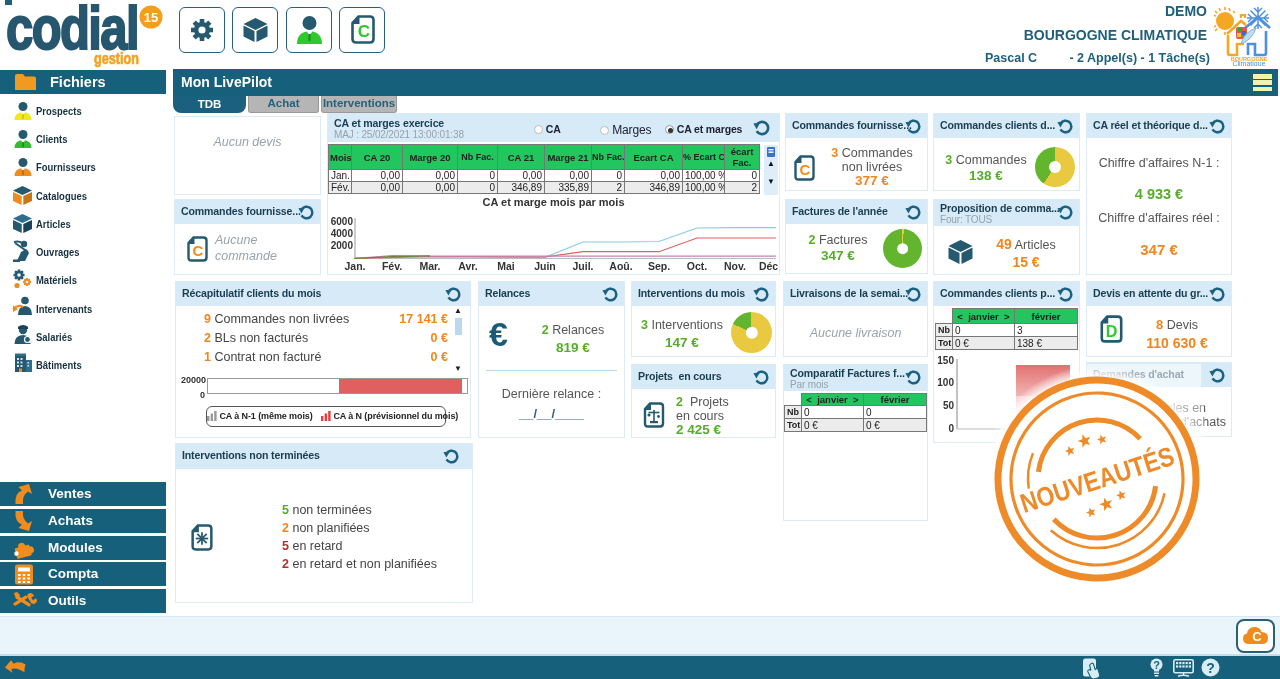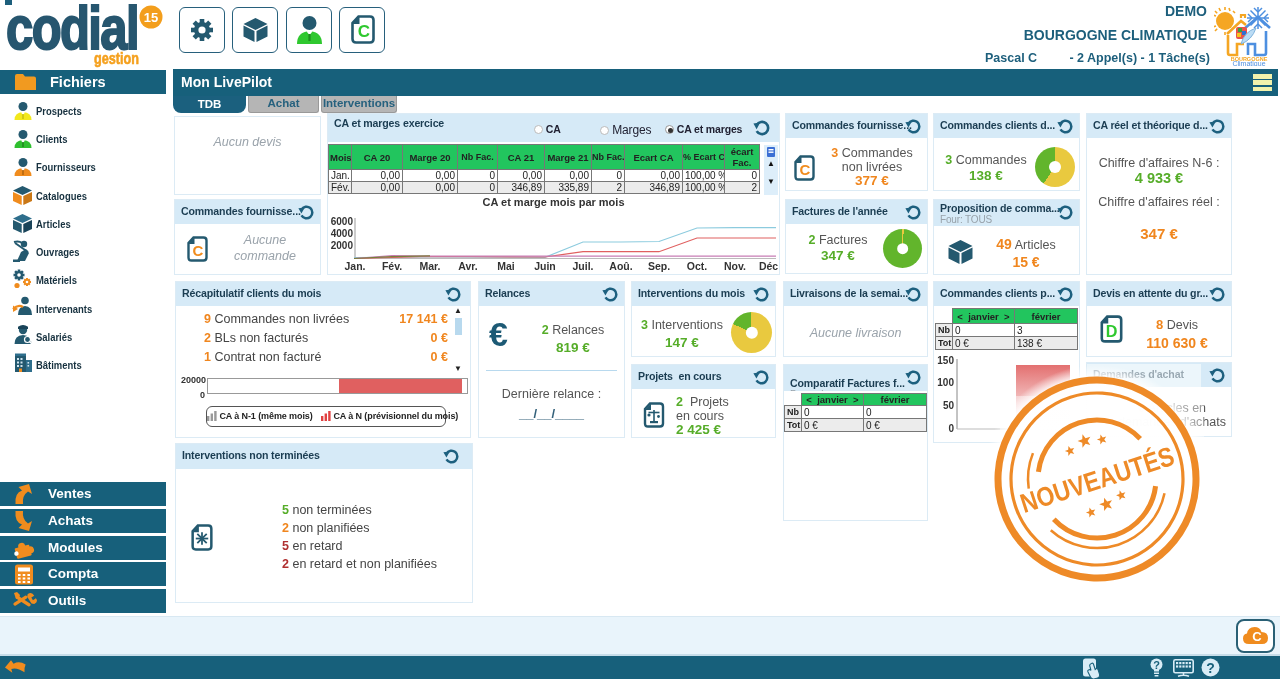--- a/index.html
+++ b/index.html
@@ -297,25 +297,26 @@
 <div class="card" style="left:174px;top:199px;width:147px;height:76px">
  <div class="ch" style="height:24px">Commandes fournisse...<svg class="ref" width="17" height="17" viewBox="0 0 17 17">
         <path d="M3.5 5.6 A5.8 5.8 0 1 1 3.5 11.4" fill="none" stroke="#1d607f" stroke-width="2.5"></path>
         <polygon points="0.4,4.2 6.8,3.4 3.4,9.6" fill="#1d607f"></polygon>
       </svg></div>
  <svg class="abs" style="left:12px;top:36px" width="21" height="26" viewBox="0 0 21 26">
   <path d="M6.5 1.5 H16.5 Q19.5 1.5 19.5 4.5 V21.5 Q19.5 24.5 16.5 24.5 H4.5 Q1.5 24.5 1.5 21.5 V7 Z" fill="#fff" stroke="#24596F" stroke-width="2.4"></path>
   <path d="M7.5 1.5 L1.5 8 H7.5 Z" fill="#24596F"></path>
   <text x="11" y="20" text-anchor="middle" style="font-weight:bold;font-size:15px" fill="#F08C1E">C</text>
  </svg>
- <div class="it" style="position:absolute;left:40px;top:32px;width:100px;text-align:center;font-size:12.5px;line-height:16px">Aucune<br>commande</div>
+ <div class="it" style="position:absolute;left:40px;top:32px;width:100px;text-align:left;font-size:12.5px;line-height:16px">Aucune<br>commande</div>
 </div>
 
 <div class="card" style="left:327px;top:113px;width:453px;height:162px">
  <div class="ch" style="height:28px;padding-top:3px">CA et marges exercice
+  <div style="font-weight:normal;font-size:10px;color:#98a2aa">MAJ : 25/02/2021 13:00:01:38</div>
   <svg class="ref" style="right:8px;top:5px" width="18" height="18" viewBox="0 0 17 17">
         <path d="M3.5 5.6 A5.8 5.8 0 1 1 3.5 11.4" fill="none" stroke="#1d607f" stroke-width="2.5"></path>
         <polygon points="0.4,4.2 6.8,3.4 3.4,9.6" fill="#1d607f"></polygon>
       </svg>
   <span class="abs" style="left:206px;top:9px;font-size:10.5px;font-weight:bold;color:#223"><span style="display:inline-block;width:9px;height:9px;border-radius:50%;background:#fff;border:1px solid #bbb;vertical-align:-1px"></span> CA</span>
   <span class="abs" style="left:272px;top:9px;font-size:12px;font-weight:normal;color:#223"><span style="display:inline-block;width:9px;height:9px;border-radius:50%;background:#fff;border:1px solid #bbb;vertical-align:-1px"></span> Marges</span>
   <span class="abs" style="left:337px;top:9px;font-size:10.5px;font-weight:bold;color:#223"><span style="display:inline-block;width:9px;height:9px;border-radius:50%;background:#fff;border:1px solid #999;vertical-align:-1px;position:relative"><span style="position:absolute;left:1.5px;top:1.5px;width:5px;height:5px;border-radius:50%;background:#333"></span></span> CA et marges</span>
  </div>
  <table class="tb" style="position:absolute;left:0px;top:30px;width:432px;table-layout:fixed">
   <tbody>
@@ -439,22 +440,22 @@
       <polygon points="25.5,8.5 14.5,14 14.5,25 25.5,19.5" fill="#24596F"></polygon>
     </svg>
  <div class="abs" style="left:44px;top:36px;width:96px;text-align:center;font-size:12.5px;color:#555;line-height:17px"><b class="org" style="font-size:14px">49</b> Articles<br><b class="org" style="font-size:14px">15 €</b></div>
 </div>
 
 <div class="card" style="left:1086px;top:113px;width:146px;height:162px">
  <div class="ch" style="height:24px">CA réel et théorique d...<svg class="ref" width="17" height="17" viewBox="0 0 17 17">
         <path d="M3.5 5.6 A5.8 5.8 0 1 1 3.5 11.4" fill="none" stroke="#1d607f" stroke-width="2.5"></path>
         <polygon points="0.4,4.2 6.8,3.4 3.4,9.6" fill="#1d607f"></polygon>
       </svg></div>
- <div style="text-align:center;font-size:12.5px;color:#555;margin-top:18px">Chiffre d'affaires N-6 :</div>
- <div class="grn" style="text-align:center;font-size:14.5px;font-weight:bold;">4 933 €</div>
+ <div style="text-align:center;font-size:12.5px;color:#555;margin-top:18px">Chiffre d'affaires N-1 :</div>
+ <div class="grn" style="text-align:center;font-size:14.5px;font-weight:bold;margin-top:16px">4 933 €</div>
  <div style="text-align:center;font-size:12.5px;color:#555;margin-top:9px">Chiffre d'affaires réel :</div>
  <div class="org" style="text-align:center;font-size:15px;font-weight:bold;margin-top:16px">347 €</div>
 </div>
 
 <div class="card" style="left:175px;top:281px;width:296px;height:157px">
  <div class="ch" style="height:24px">Récapitulatif clients du mois<svg class="ref" style="right:8px" width="17" height="17" viewBox="0 0 17 17">
         <path d="M3.5 5.6 A5.8 5.8 0 1 1 3.5 11.4" fill="none" stroke="#1d607f" stroke-width="2.5"></path>
         <polygon points="0.4,4.2 6.8,3.4 3.4,9.6" fill="#1d607f"></polygon>
       </svg></div>
  <div class="abs" style="left:28px;top:28px;font-size:12.5px;color:#444;line-height:19px"><b class="org">9</b> Commandes non livrées<br><b class="org">2</b> BLs non facturés<br><b class="org">1</b> Contrat non facturé</div>
@@ -520,21 +521,21 @@
  <div class="abs" style="left:44px;top:30px;width:100px;font-size:12.5px;color:#555;line-height:14px"><b class="grn">2</b>&nbsp; Projets<br>en cours<br><b class="grn" style="font-size:13.5px">2 425 €</b></div>
 </div>
 <div class="card" style="left:783px;top:281px;width:145px;height:76px">
  <div class="ch" style="height:24px">Livraisons de la semai...<svg class="ref" width="17" height="17" viewBox="0 0 17 17">
         <path d="M3.5 5.6 A5.8 5.8 0 1 1 3.5 11.4" fill="none" stroke="#1d607f" stroke-width="2.5"></path>
         <polygon points="0.4,4.2 6.8,3.4 3.4,9.6" fill="#1d607f"></polygon>
       </svg></div>
  <div class="it" style="text-align:center;margin-top:20px;font-size:12.5px">Aucune livraison</div>
 </div>
 <div class="card" style="left:783px;top:364px;width:145px;height:157px">
- <div class="ch" style="height:26px;padding-top:12px">Comparatif Factures f...<div style="font-weight:normal;font-size:10px;color:#98a2aa">Par mois</div><svg class="ref" width="17" height="17" viewBox="0 0 17 17">
+ <div class="ch" style="height:26px;padding-top:2px">Comparatif Factures f...<div style="font-weight:normal;font-size:10px;color:#98a2aa">Par mois</div><svg class="ref" width="17" height="17" viewBox="0 0 17 17">
         <path d="M3.5 5.6 A5.8 5.8 0 1 1 3.5 11.4" fill="none" stroke="#1d607f" stroke-width="2.5"></path>
         <polygon points="0.4,4.2 6.8,3.4 3.4,9.6" fill="#1d607f"></polygon>
       </svg></div>
  <table class="tb" style="position:absolute;left:0px;top:28px;width:143px;table-layout:fixed">
   <tbody>
         <tr>
           <th style="width:17px;background:#fff;border-color:#fff #777 #777 #fff"></th>
           <th style="width:62px">&lt; &nbsp;janvier&nbsp; &gt;</th>
           <th>février</th>
         </tr>

